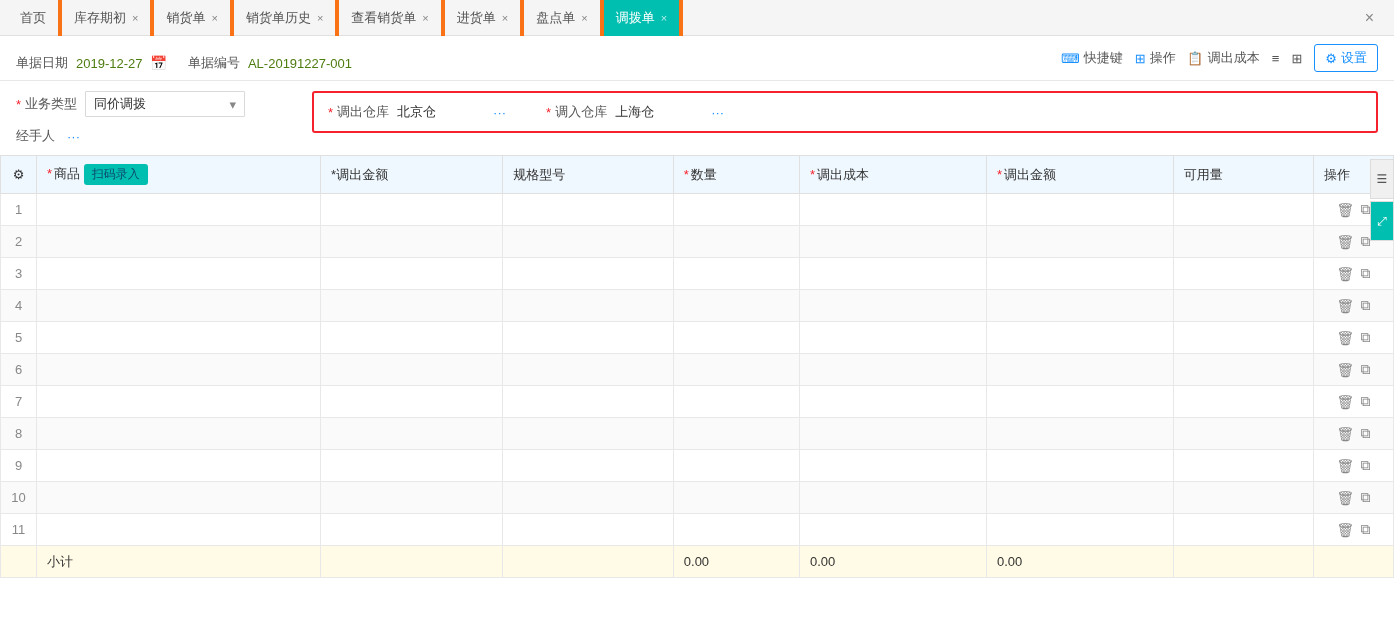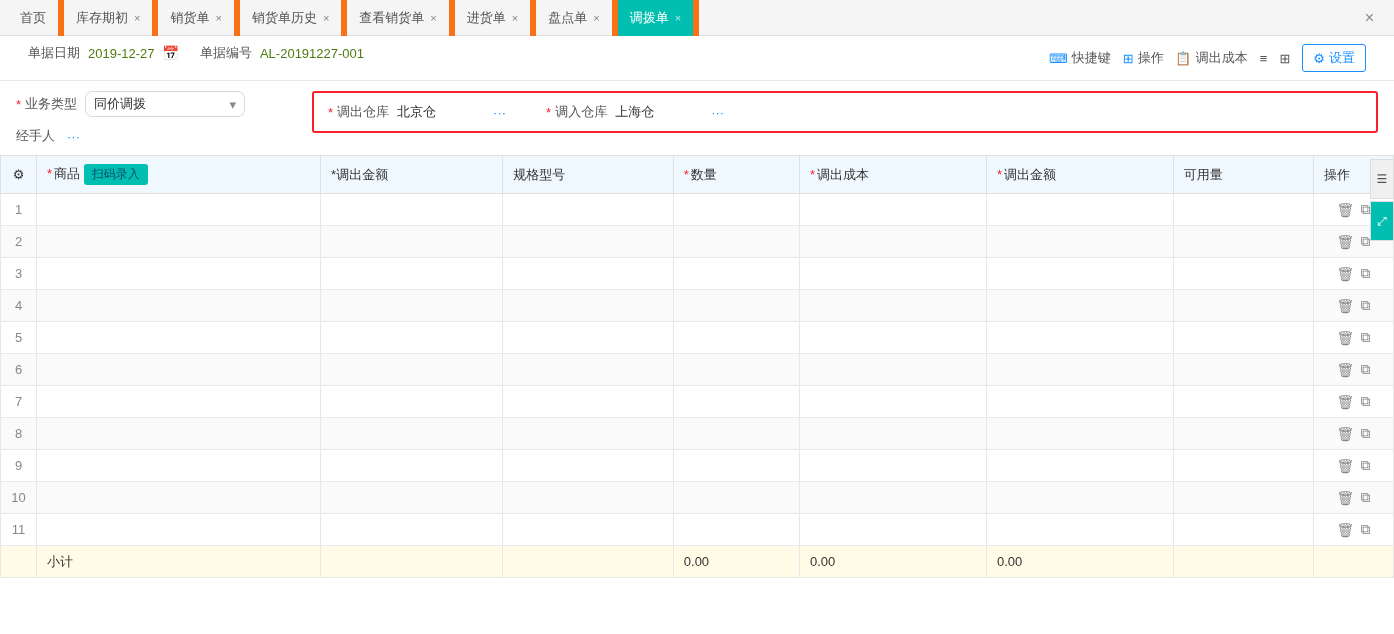--- a/index.html
+++ b/index.html
@@ -11,37 +11,37 @@
       border-bottom: 1px solid #e0e0e0;
       background: #f5f5f5;
       height: 36px;
       padding: 0 8px;
     }
     .tab {
       display: flex; align-items: center;
       padding: 12px 12px; height: 36px;
       cursor: pointer; font-size: 13px;
       color: #555; white-space: nowrap;
-      border-right: 6px solid #f97316;
+      border-right: 4px solid #f97316;
     }
     .tab.active {
       background: #00bfb0; color: #fff;
       border-bottom: none;
     }
     .tab .close-btn {
       margin-left: 6px; font-size: 11px; cursor: pointer; opacity: 0.7;
     }
     .tab-bar-close {
       margin-left: auto; padding: 0 12px; cursor: pointer; font-size: 16px; color: #888;
     }
 
     
     .toolbar {
-      display: flex; align-items: flex-start;
-      padding: 8px 28px;
+      display: flex; align-items: flex-end;
+      padding: 8px 16px;
       border-bottom: 1px solid #e8e8e8;
       background: #fff;
       gap: 20px;
     }
     .toolbar-group {
       display: flex; align-items: center; gap: 8px;
     }
     .toolbar-label { color: #555; font-size: 13px; }
     .toolbar-value { color: #4d7c0f; font-weight: 400; }
     .toolbar-icon { color: #1890ff; cursor: pointer; font-size: 14px; }
@@ -81,21 +81,21 @@
     .field-label {
       color: #555; white-space: nowrap;
       display: flex; align-items: center; gap: 2px;
     }
     .required { color: #f5222d; margin-right: 2px; }
     .field-value {
       color: #333; min-width: 80px;
     }
     .field-select {
       display: flex; align-items: center; gap: 4px;
-      border: 1px solid #d9d9d9; border-radius: 7px;
+      border: 1px solid #d9d9d9; border-radius: 1px;
       padding: 3px 8px; background: #fff; cursor: pointer;
       min-width: 160px;
     }
     .field-select .arrow { color: #888; margin-left: auto; }
     .field-dots { color: #1890ff; cursor: pointer; margin-left: 4px; }
     .field-placeholder { color: #aaa; }
 
     
     .highlight-box {
       border: 2px solid #f5222d;

